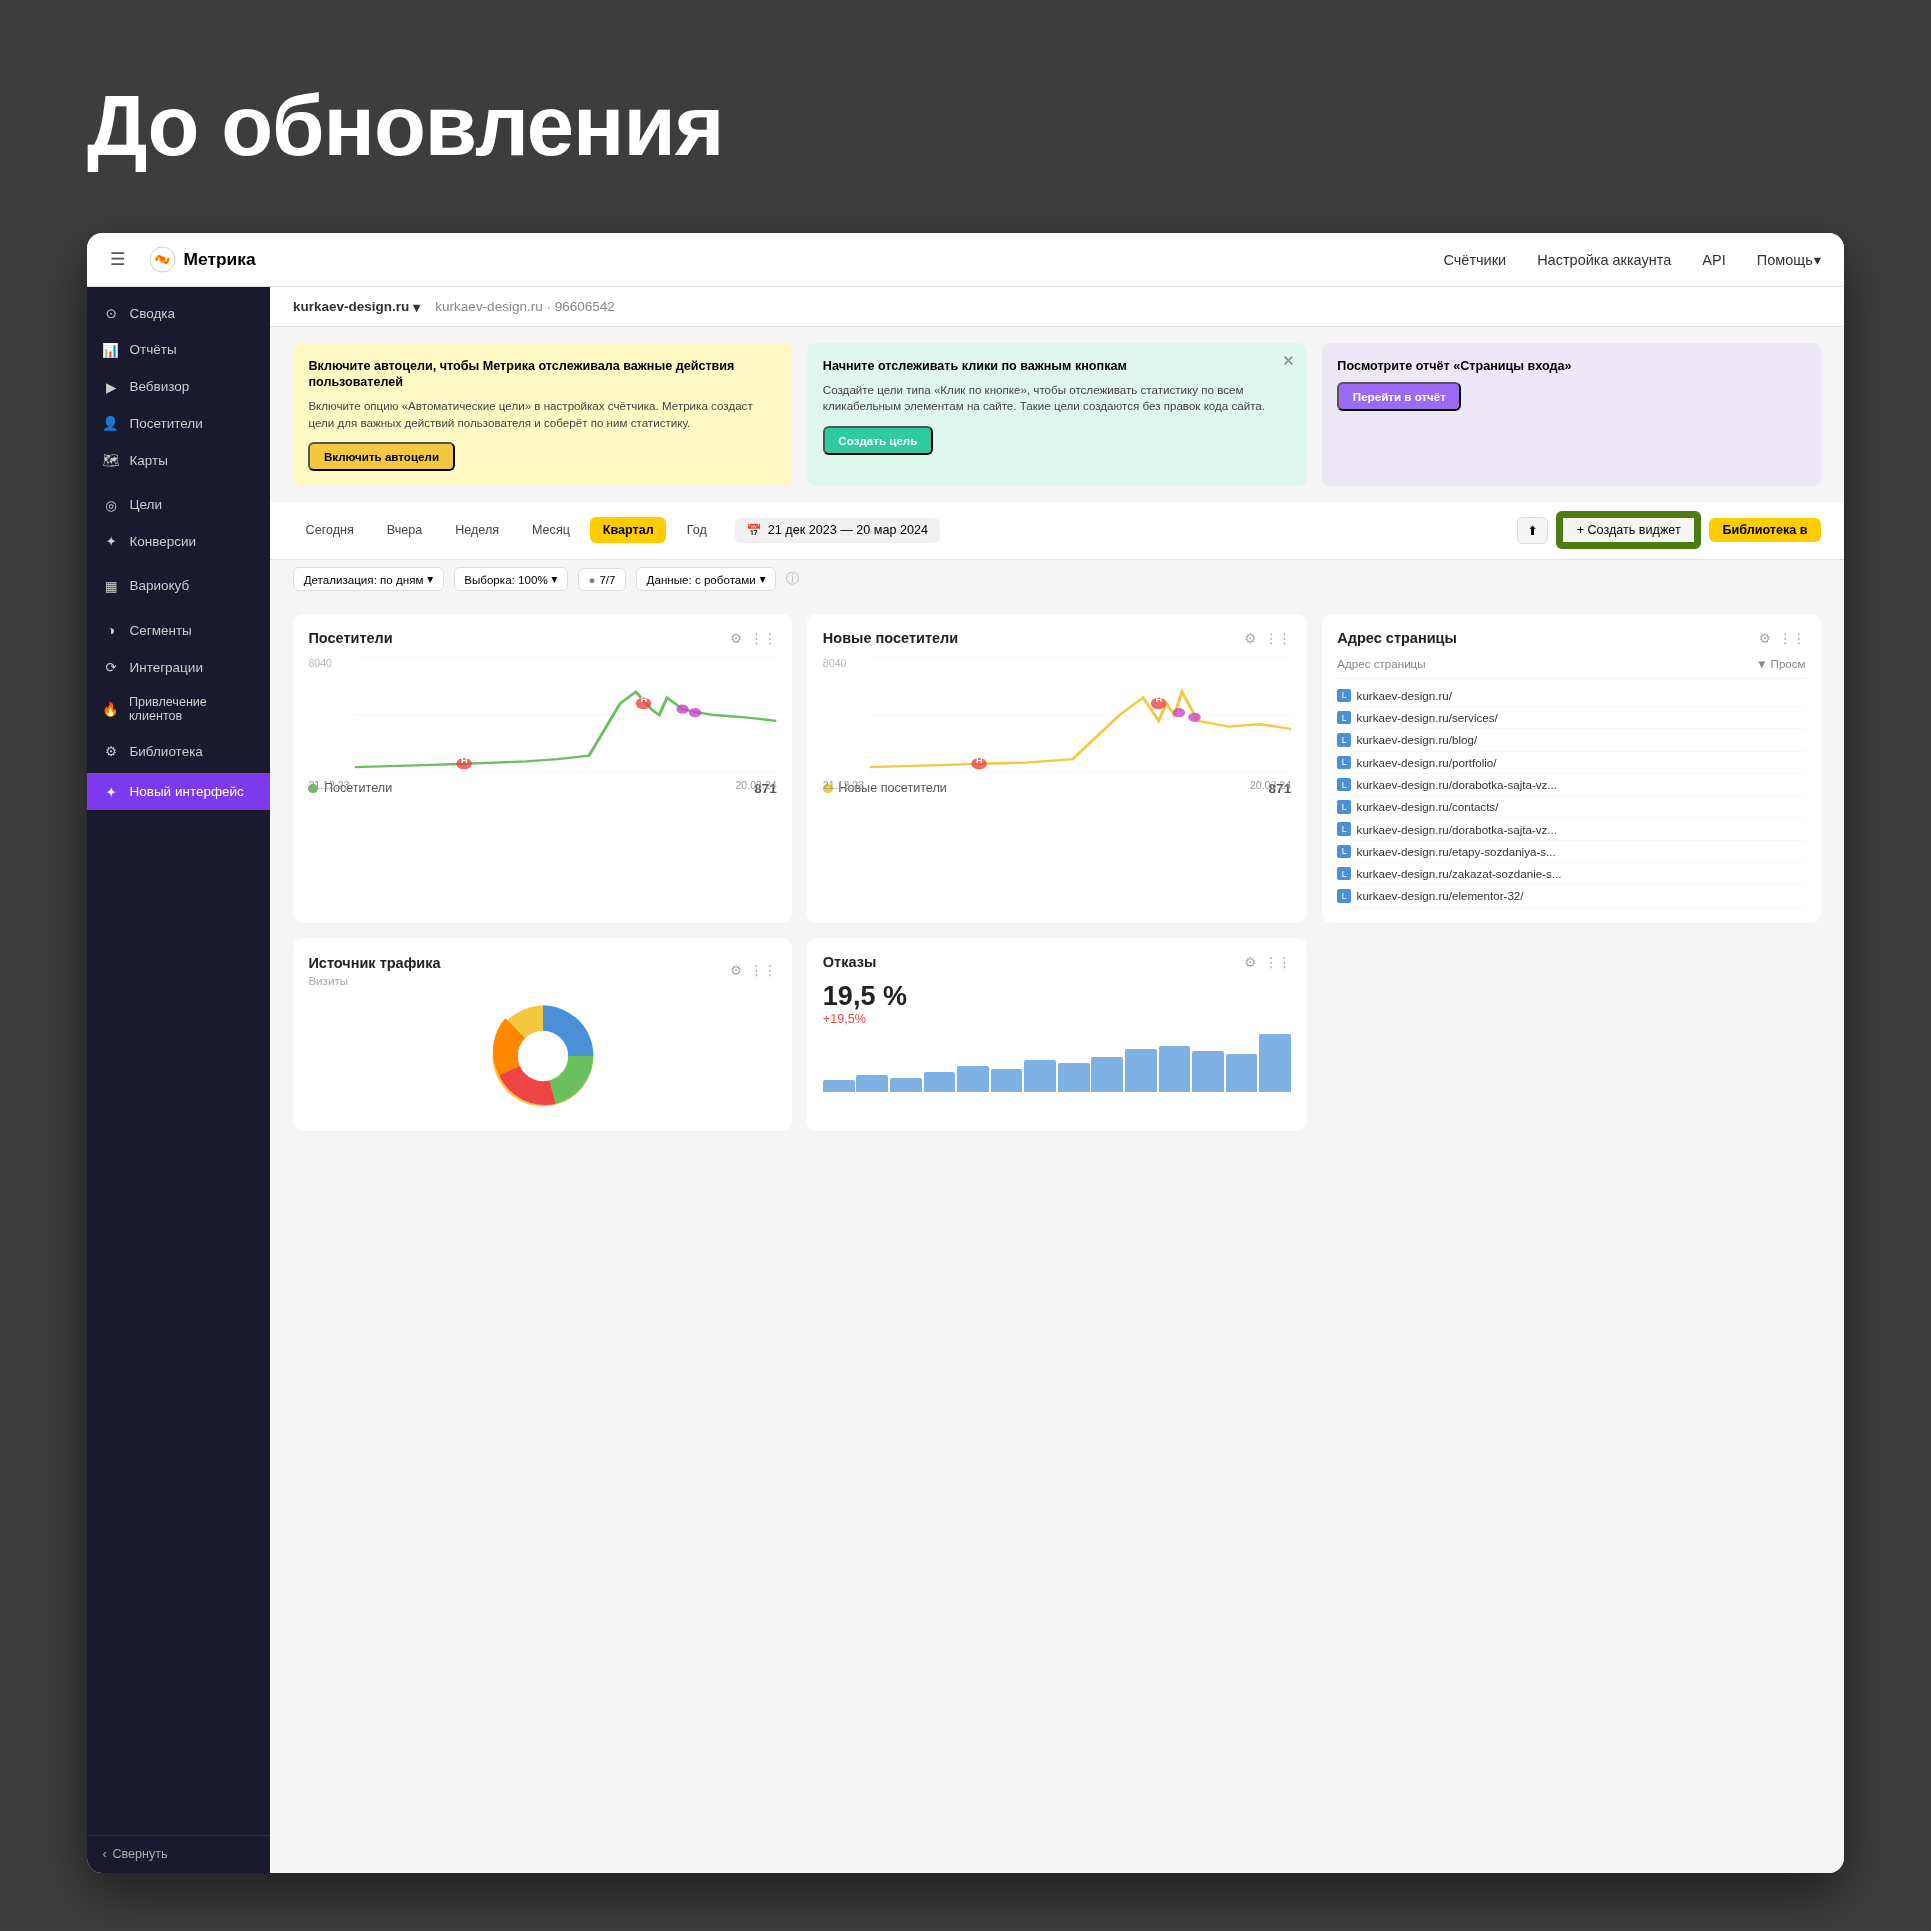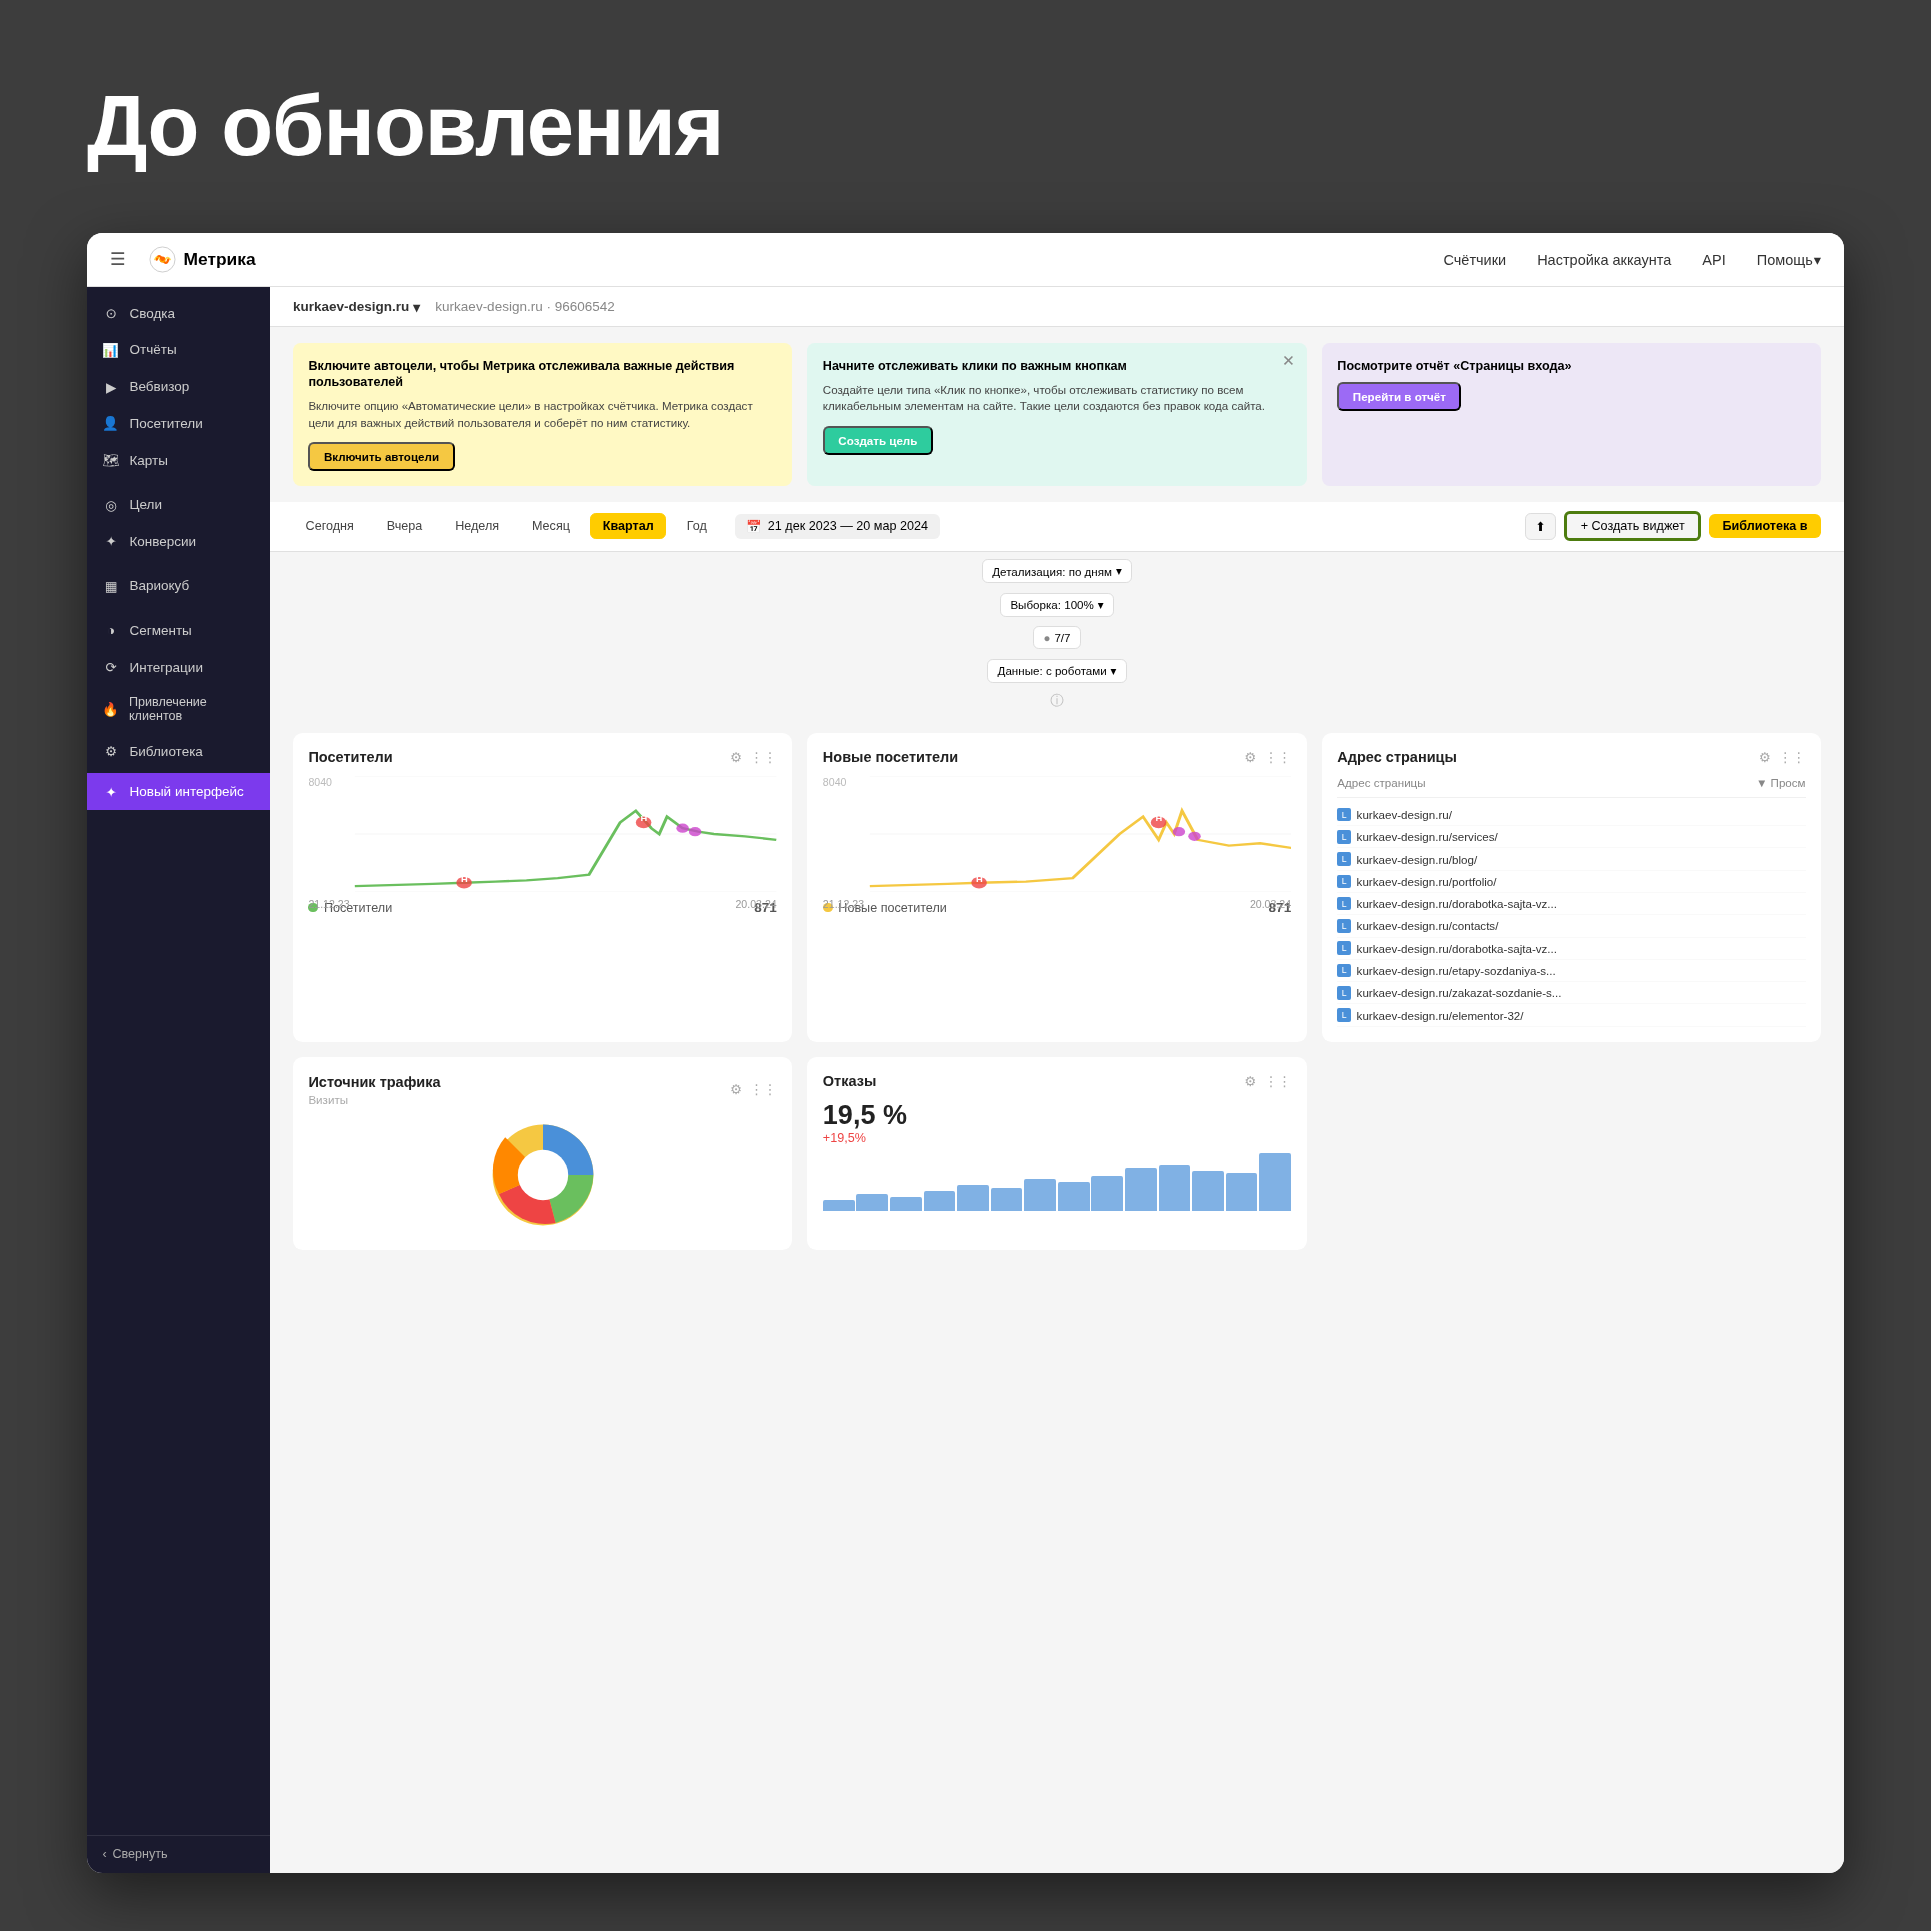--- a/index.html
+++ b/index.html
@@ -249,21 +249,21 @@
       padding: 4.8px 9.7px;
       background: #f5f5f5;
       border: 1px solid #ddd;
       border-radius: 5.8px;
       cursor: pointer;
       font-size: 12.6px;
     }
     .create-widget-btn {
       padding: 4.8px 13.5px;
       background: #f5f5f5;
-      border: 3px solid #4d7c0f;
+      border: 7px solid #4d7c0f;
       border-radius: 5.8px;
       cursor: pointer;
       font-size: 12.6px;
     }
     .library-btn {
       padding: 4.8px 13.5px;
       background: #ffcc00;
       border: none;
       border-radius: 5.8px;
       cursor: pointer;
@@ -271,21 +271,20 @@
       font-weight: 600;
     }
 
     
     .filter-bar {
       display: flex;
       align-items: center;
       gap: 9.7px;
       padding: 7.7px 23px;
       background: #f5f5f5;
-      flex-direction: column;
     }
     .filter-select {
       display: flex;
       align-items: center;
       gap: 3.9px;
       padding: 3.9px 9.7px;
       background: #fff;
       border: 1px solid #ddd;
       border-radius: 5.8px;
       font-size: 11.6px;

